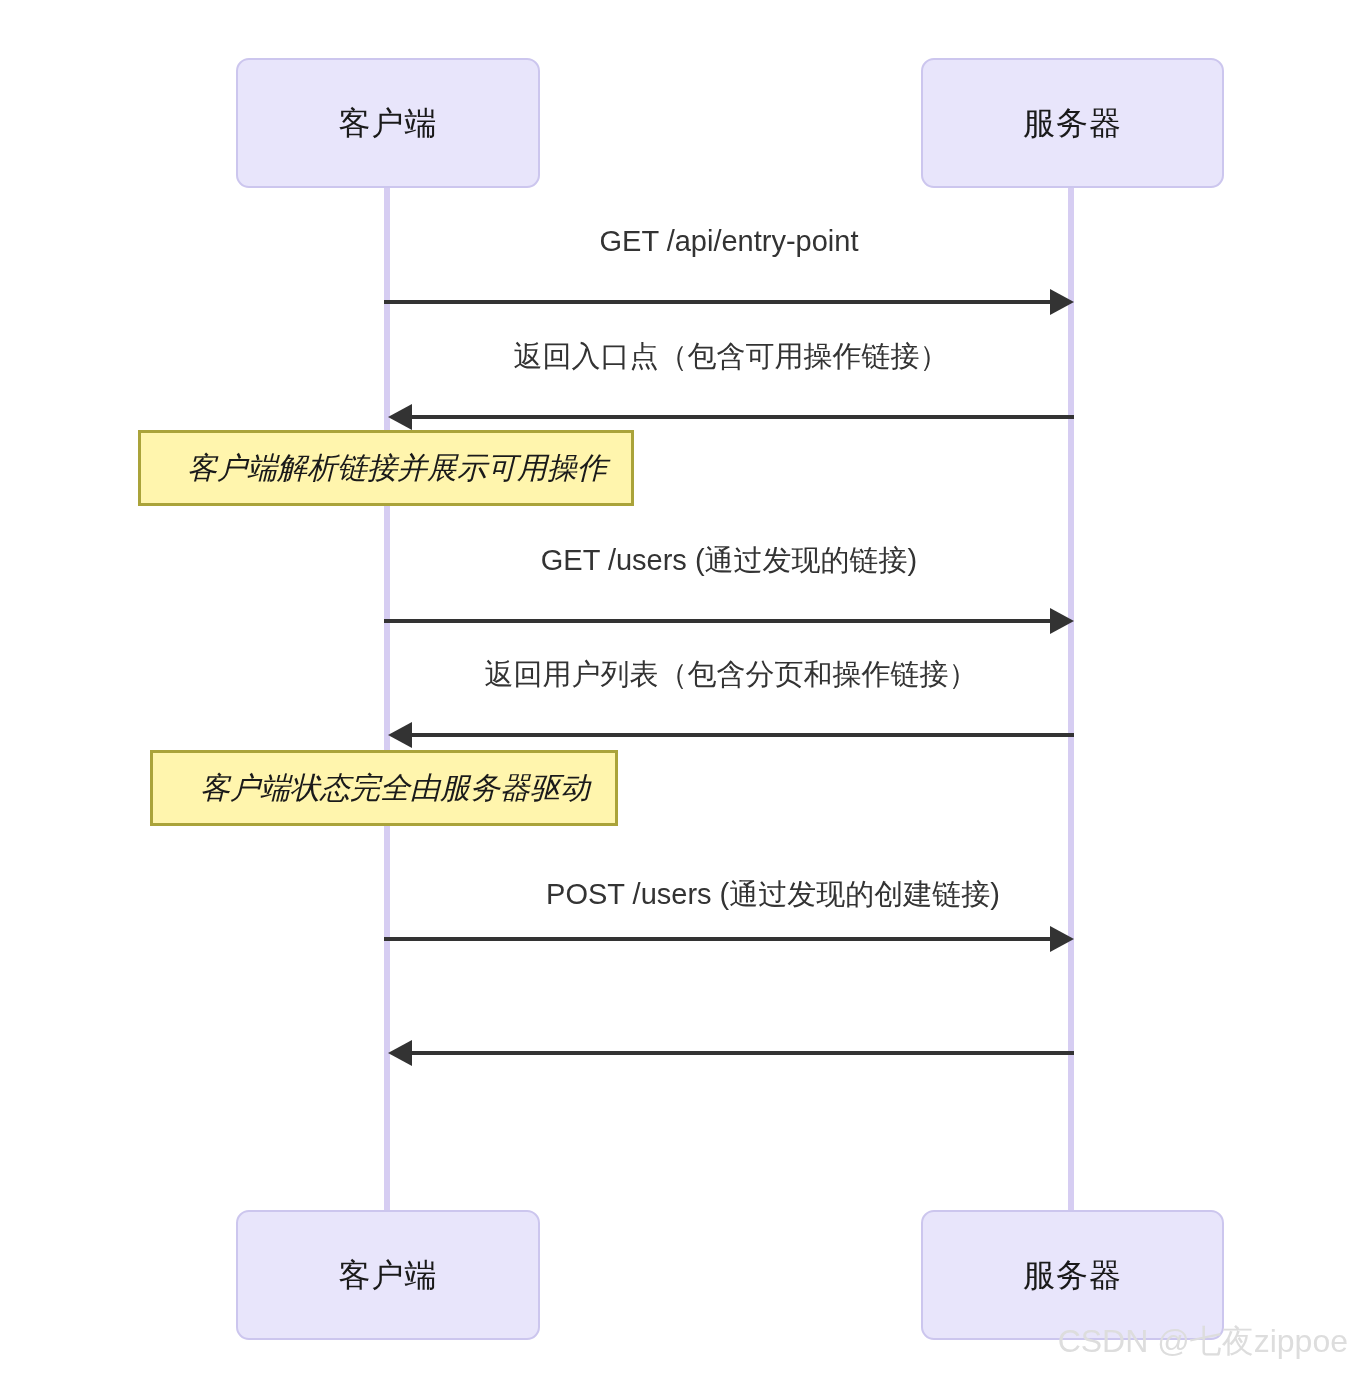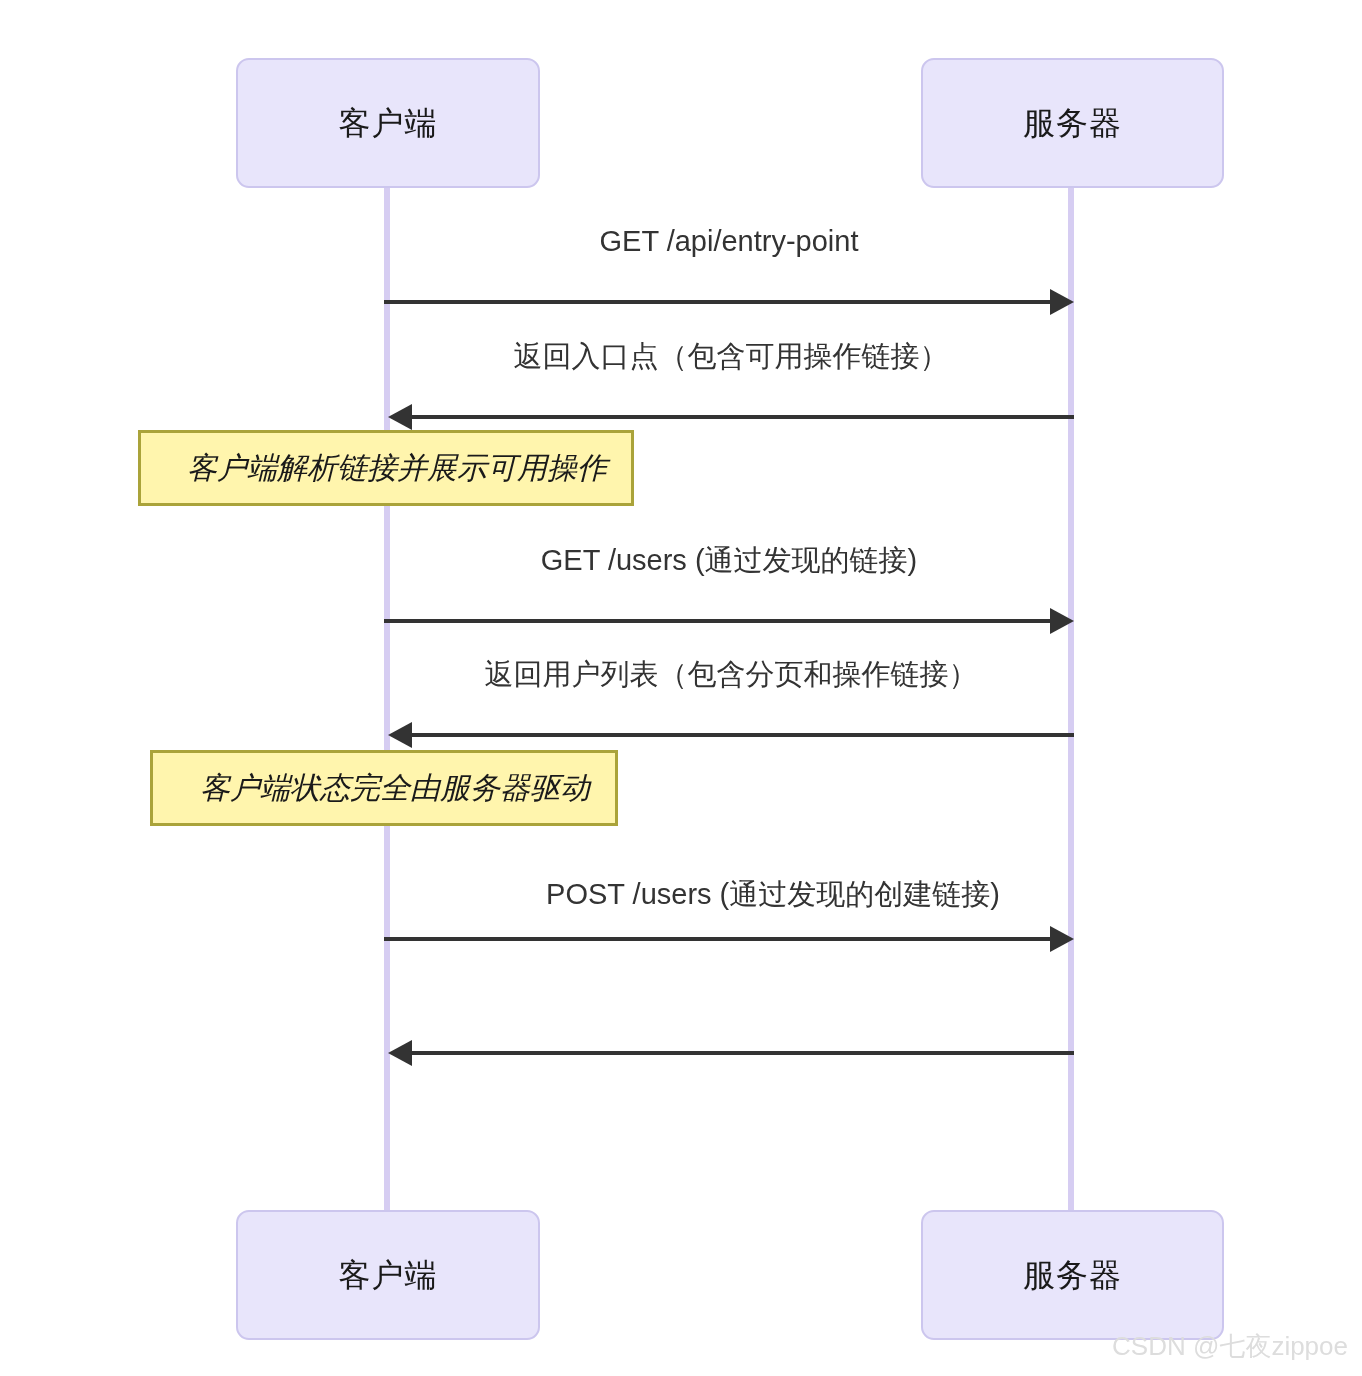--- a/index.html
+++ b/index.html
@@ -106,21 +106,21 @@
     white-space: nowrap;
   }
   .note.pad-left .note-text { padding-left: 22px; text-align: center; font-style: italic; }
   .note.centered .note-text { text-align: center; }
 
   
   .watermark {
     position: absolute;
     right: 14px;
     bottom: 12px;
-    font-size: 26px;
+    font-size: 32px;
     color: #dddddd;
     white-space: nowrap;
     z-index: 10;
   }
 </style>
 </head>
 <body>
 
 <div id="diagram">
 

